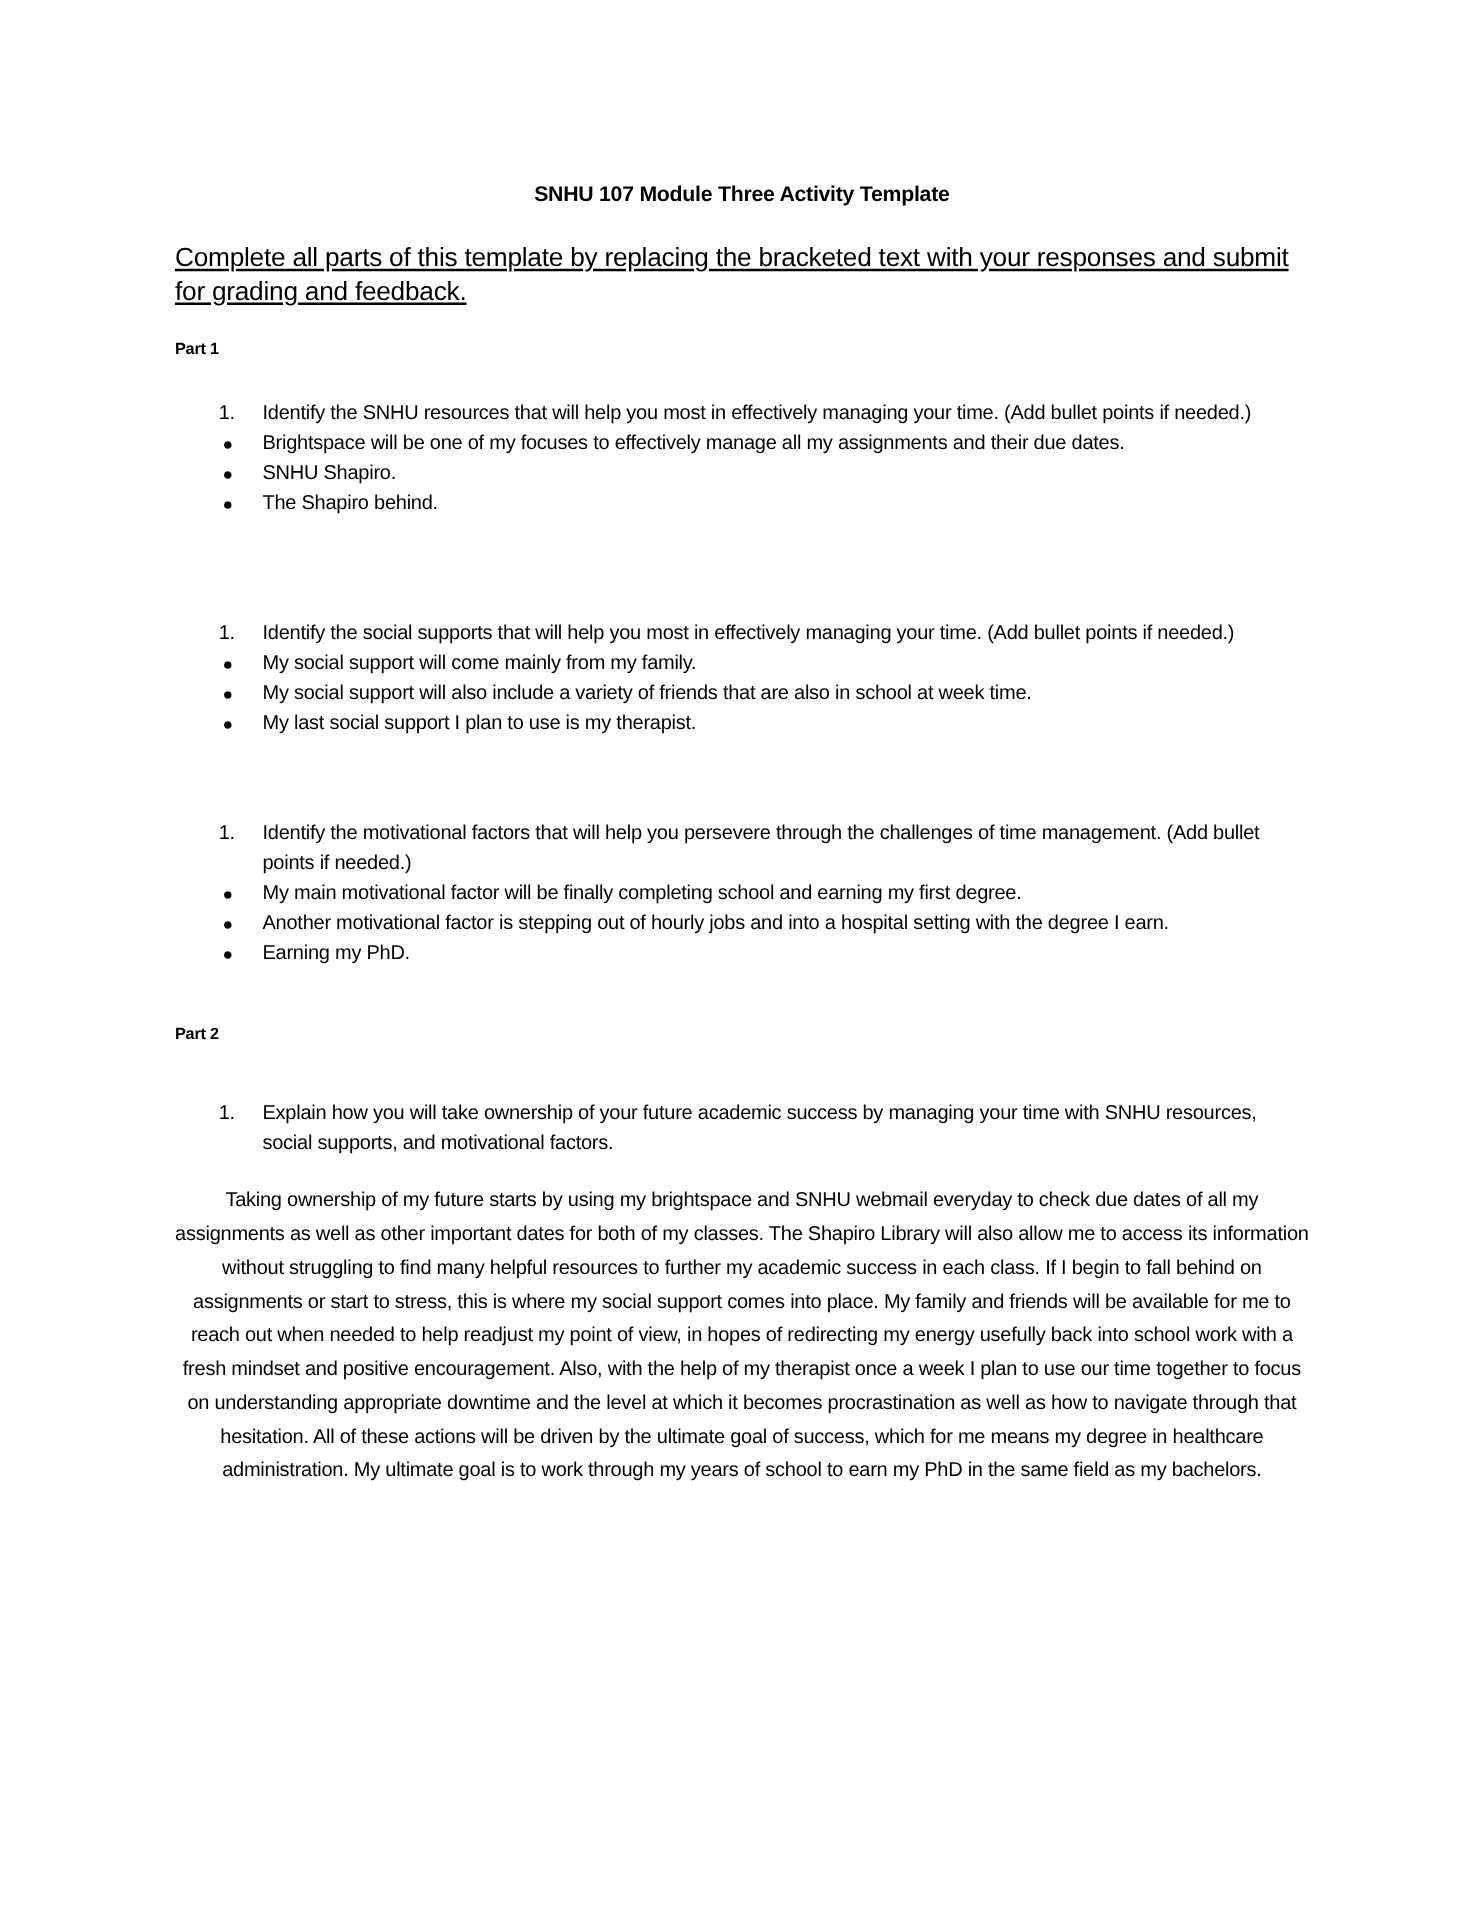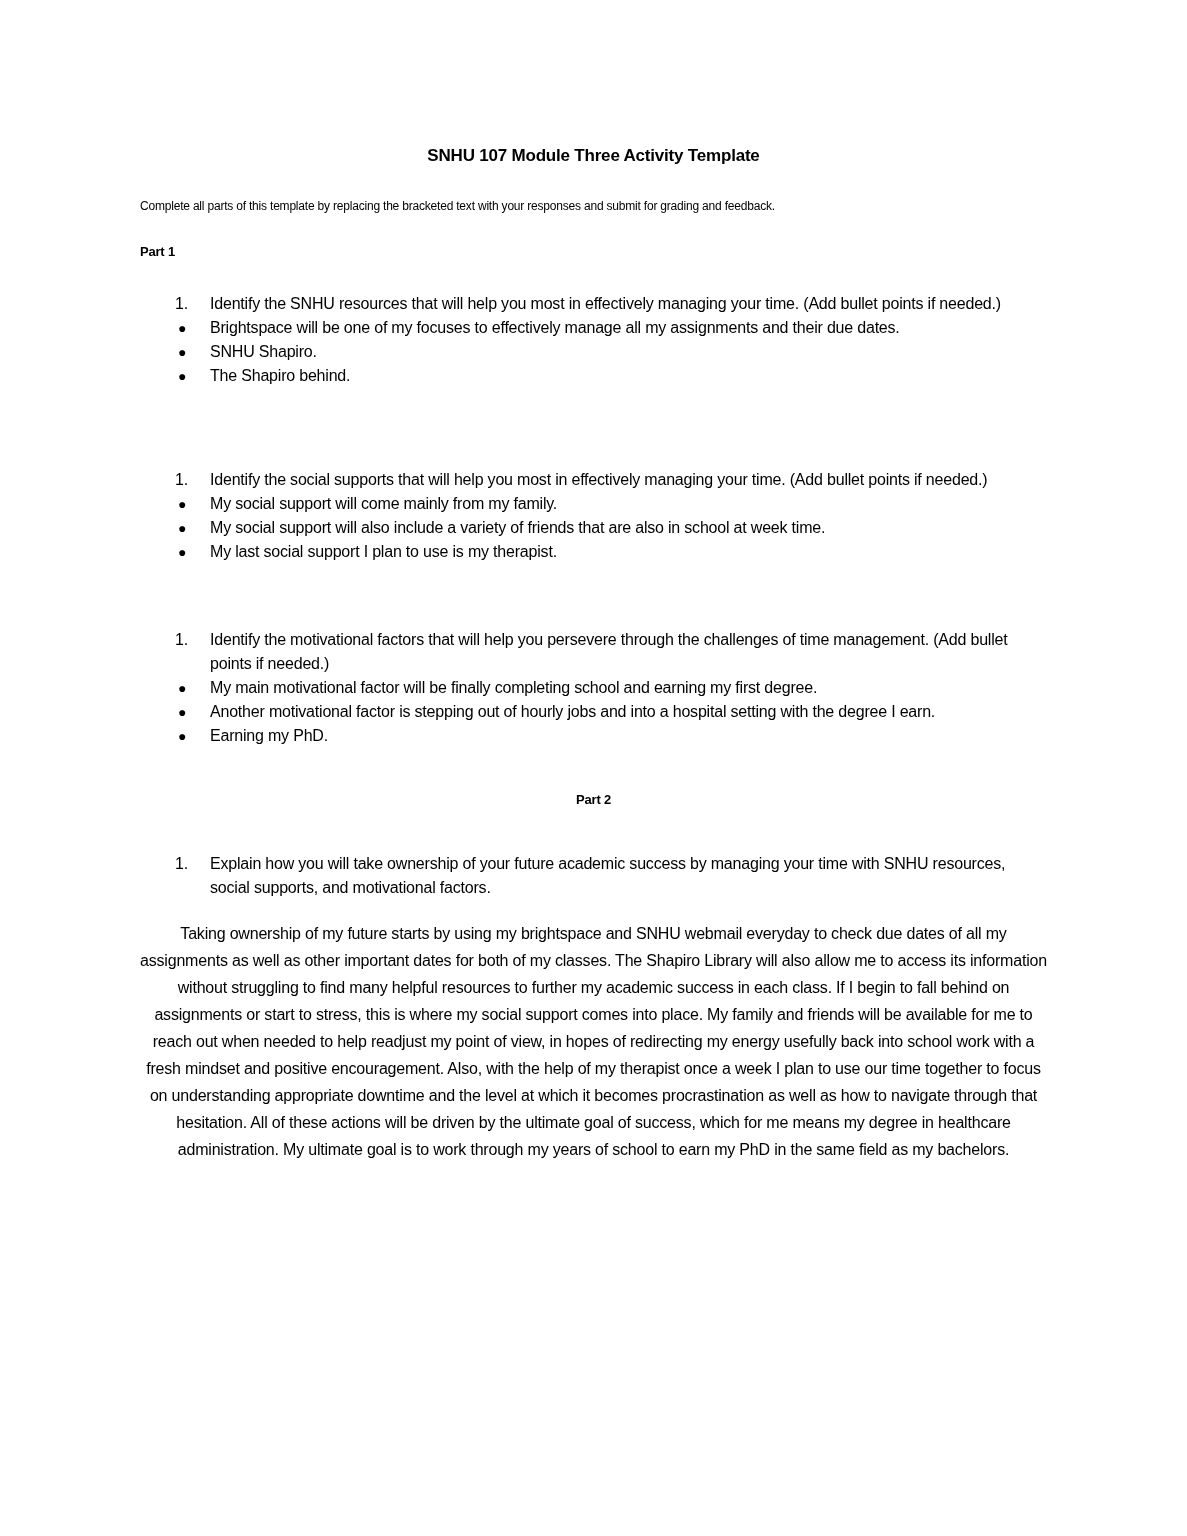--- a/index.html
+++ b/index.html
@@ -20,34 +20,34 @@
     letter-spacing: -0.2px;
   }
   .title {
     font-size: 17px;
     font-weight: bold;
     text-align: center;
     margin: 0 0 26px 0;
     line-height: 22px;
   }
   .intro {
-    font-size: 12px;
+    font-size: 21px;
     line-height: 27px;
     margin: 0 0 22px 0;
+    text-decoration: underline;
   }
   .part-heading {
     font-size: 13px;
     font-weight: bold;
     line-height: 20px;
     margin: 0 0 30px 0;
   }
   .part2-heading {
     margin-top: 42px;
     margin-bottom: 42px;
-    text-align: center;
   }
   .question-group { margin: 0; }
   .gap-after-1 { margin-bottom: 80px; }
   .gap-after-2 { margin-bottom: 64px; }
   .gap-after-3 { margin-bottom: 0; }
   .list-row {
     display: flex;
     align-items: flex-start;
     font-size: 16px;
     line-height: 24px;

